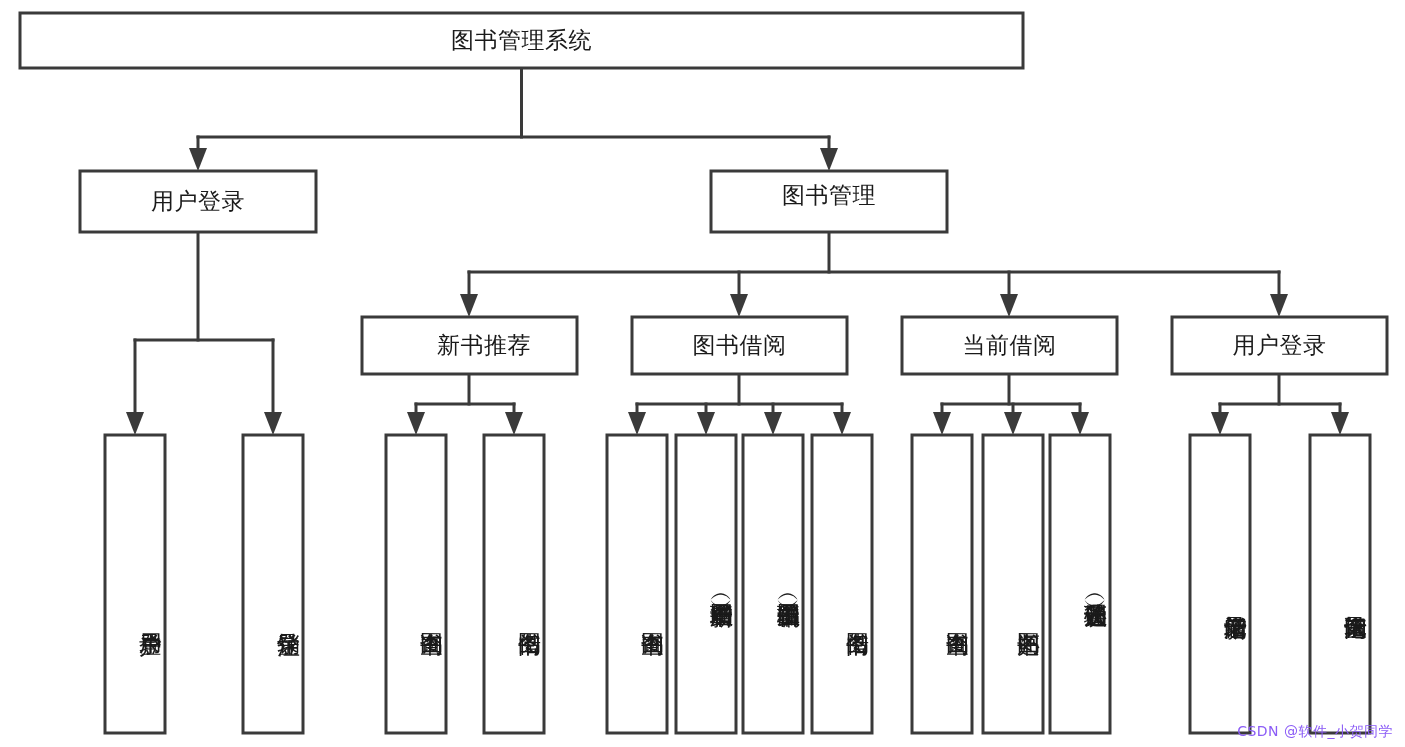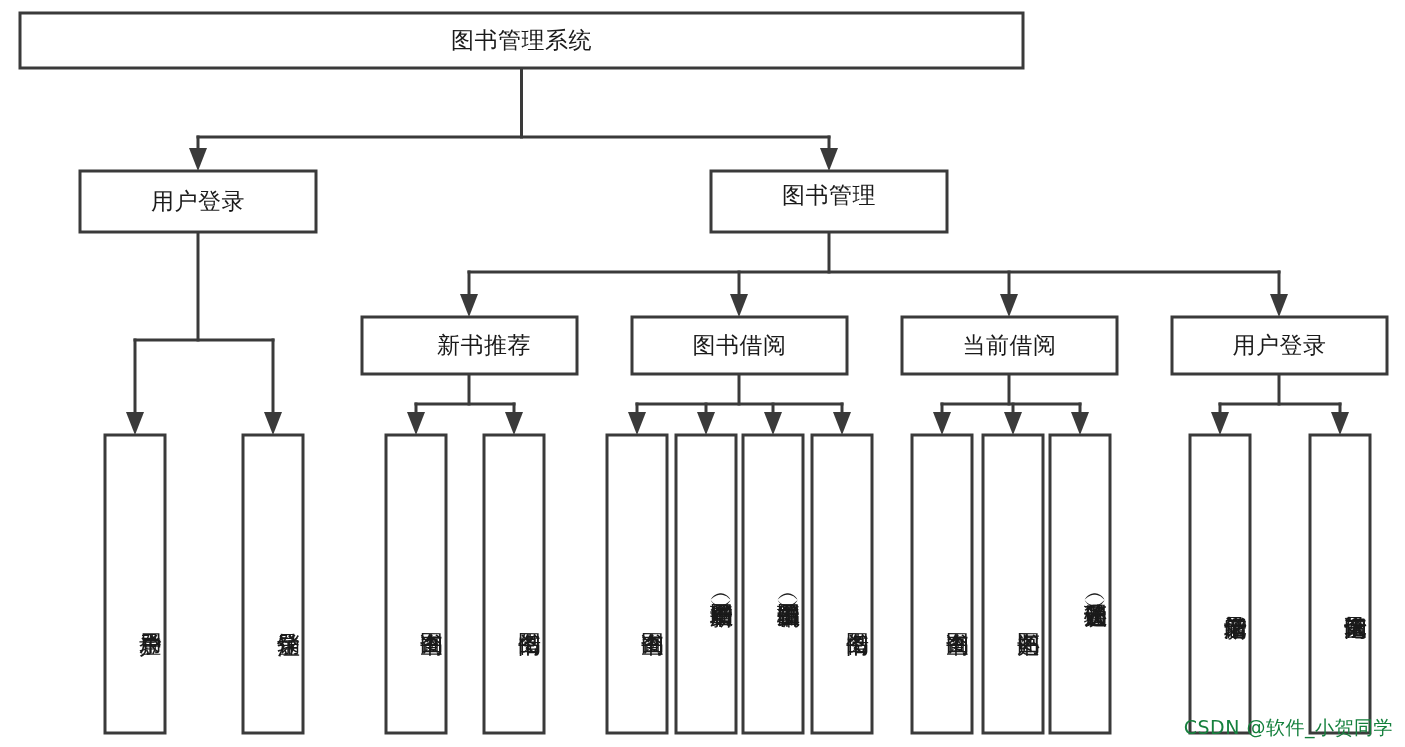--- a/index.html
+++ b/index.html
@@ -68,22 +68,22 @@
     letter-spacing: 0px;
     writing-mode: vertical-rl;
     text-orientation: upright;
     white-space: nowrap;
     pointer-events: none;
   }
   .watermark {
     position: absolute;
     right: 12px;
     bottom: 6px;
-    color: #15803d;
-    font-size: 19px;
+    color: #8b5cf6;
+    font-size: 14px;
     letter-spacing: 0.5px;
     white-space: nowrap;
     pointer-events: none;
   }
 </style>
 </head>
 <body>
 
 <div id="diagram-root">
 

